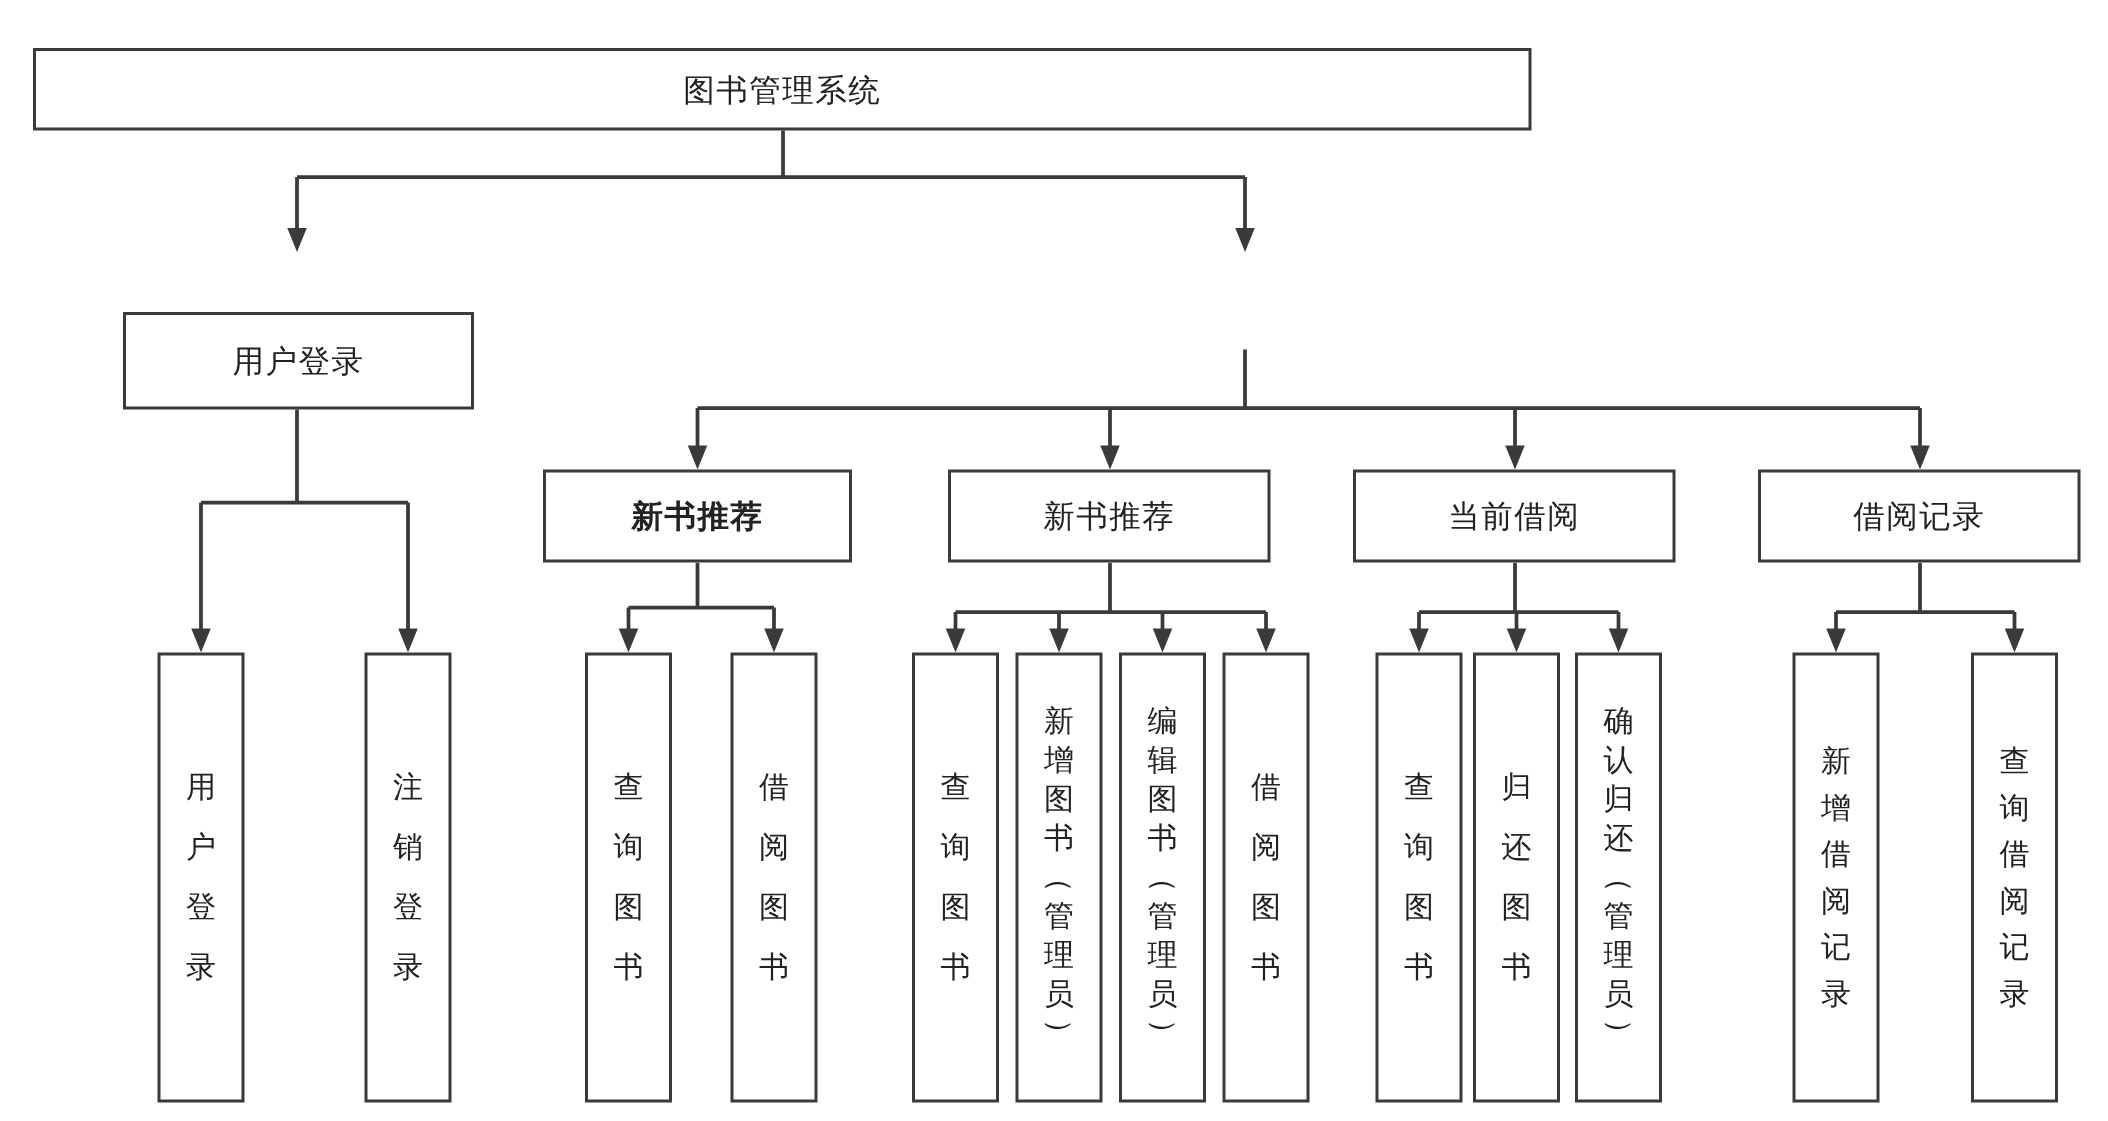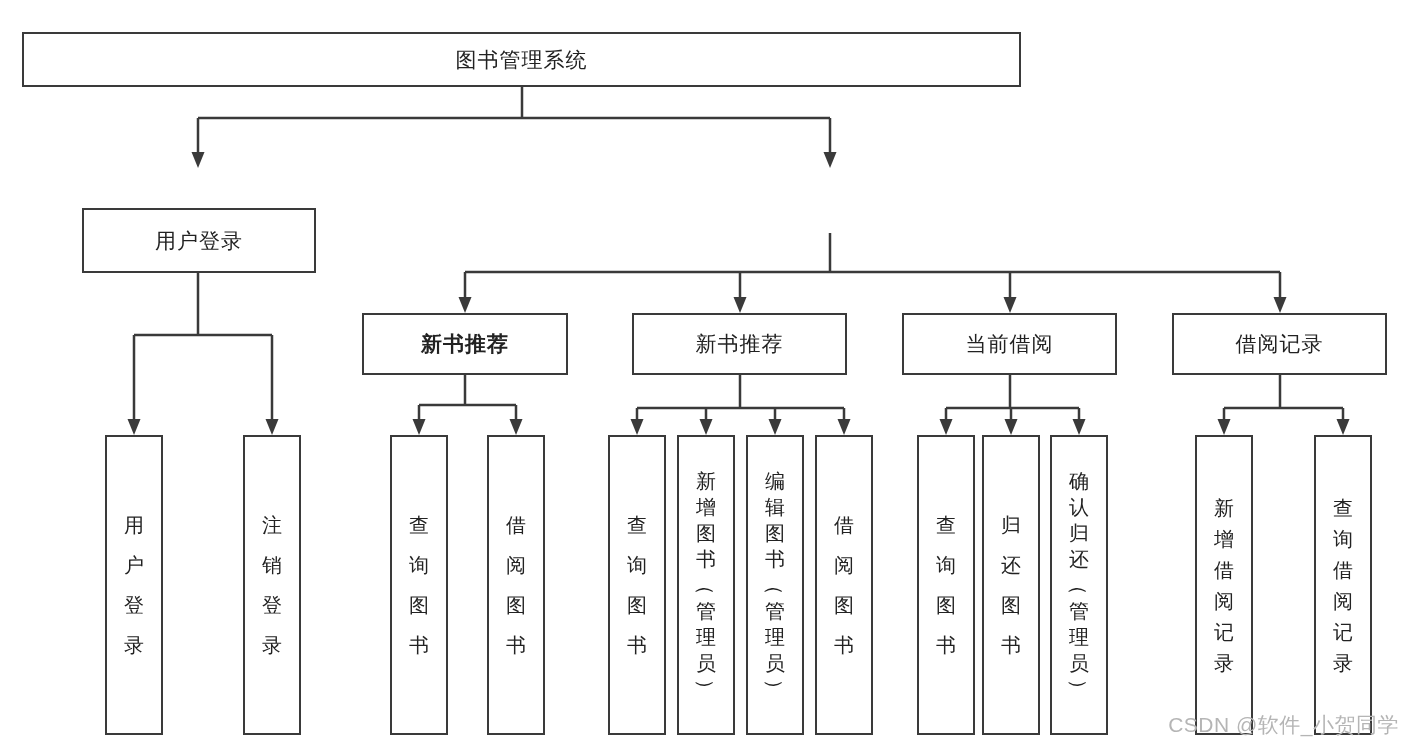--- a/index.html
+++ b/index.html
@@ -228,14 +228,13 @@
     </div>
   <div class="box leaf mid leaf-13">
       <span>查</span>
       <span>询</span>
       <span>借</span>
       <span>阅</span>
       <span>记</span>
       <span>录</span>
     </div>
 
-  <div id="watermark">CSDN @软件_小贺同学</div>
 </div>
 
 </body></html>

